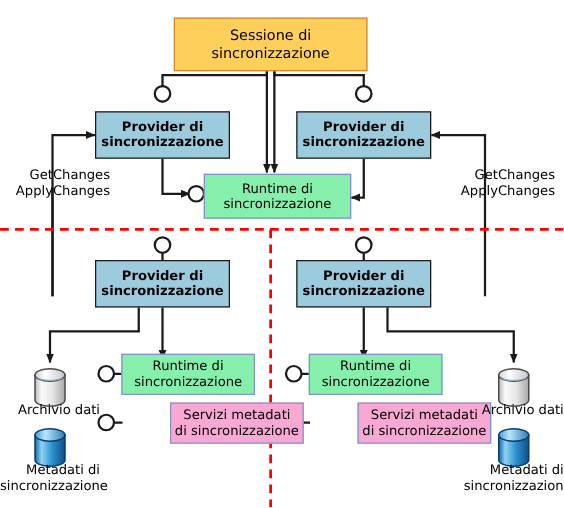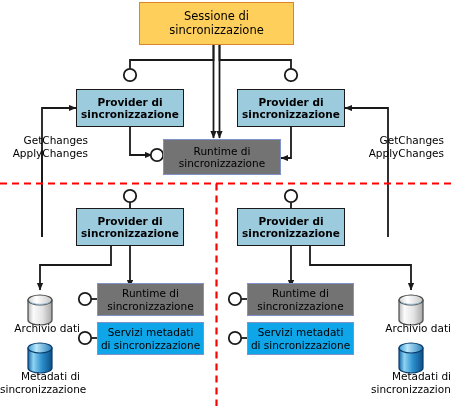--- a/index.html
+++ b/index.html
@@ -38,28 +38,29 @@
     border: 1.6px solid #D9862B;
     font-size: 11.5px;
   }
   .node-provider {
     background: #9CCBDE;
     border: 1.6px solid #1a1a1a;
     font-size: 10.5px;
     font-weight: bold;
   }
   .node-runtime {
-    background: #737373;
+    background: #86efac;
     border: 1.3px solid #7F93C9;
     font-size: 10.5px;
   }
   .node-services {
-    background: #0ea5e9;
+    background: #f9a8d4;
     border: 1.3px solid #7F93C9;
     font-size: 10.5px;
+    margin-left: 39px;
   }
   .label {
     position: absolute;
     text-align: right;
     font-size: 10.5px;
     color: #000000;
     line-height: 1.25;
     z-index: 3;
   }
   .txt2 {
@@ -172,21 +173,21 @@
       <path d="M399,300 L399,320 A12,5 0 0,0 423,320 L423,300 Z" fill="url(#gradGray)" stroke="#4a4a4a" stroke-width="1.2"></path>
       <ellipse cx="411" cy="300" rx="12" ry="5" fill="url(#gradGrayTop)" stroke="#4a4a4a" stroke-width="1.2"></ellipse>
       <path d="M401,302 A11,4 0 0,0 421,302" fill="none" stroke="#8fb7cf" stroke-width="1"></path>
     </g>
     <g>
       <path d="M399,348 L399,368 A12,5 0 0,0 423,368 L423,348 Z" fill="url(#gradBlue)" stroke="#0a3c6b" stroke-width="1.2"></path>
       <ellipse cx="411" cy="348" rx="12" ry="5" fill="url(#gradBlueTop)" stroke="#0a3c6b" stroke-width="1.2"></ellipse>
     </g>
   </svg>
 
-  <div class="node node-session txt2" style="left:139px; top:2px; width:155px; height:43px;">Sessione di
+  <div class="node node-session txt2" style="left:139px; top:14px; width:155px; height:43px;">Sessione di
 sincronizzazione</div>
 
   <div class="node node-provider txt2" style="left:76px; top:89px; width:108px; height:38px;">Provider di
 sincronizzazione</div>
 
   <div class="node node-provider txt2" style="left:237px; top:89px; width:108px; height:38px;">Provider di
 sincronizzazione</div>
 
   <div class="node node-runtime txt2" style="left:163px; top:139px; width:118px; height:36px;">Runtime di
 sincronizzazione</div>

